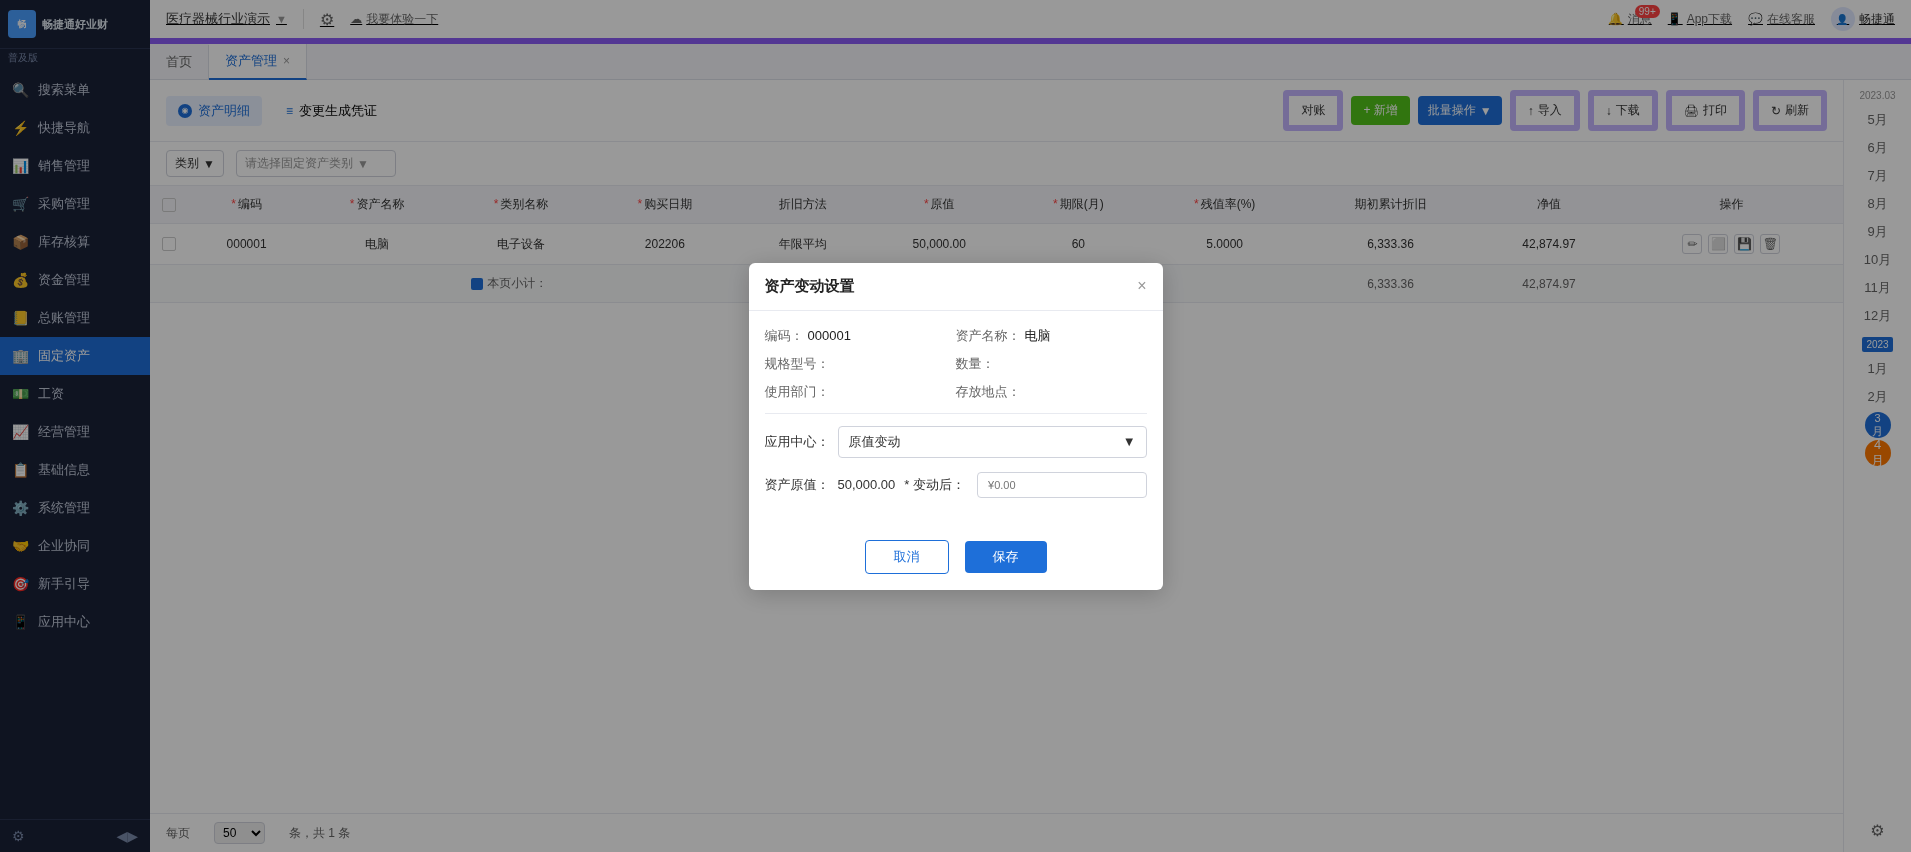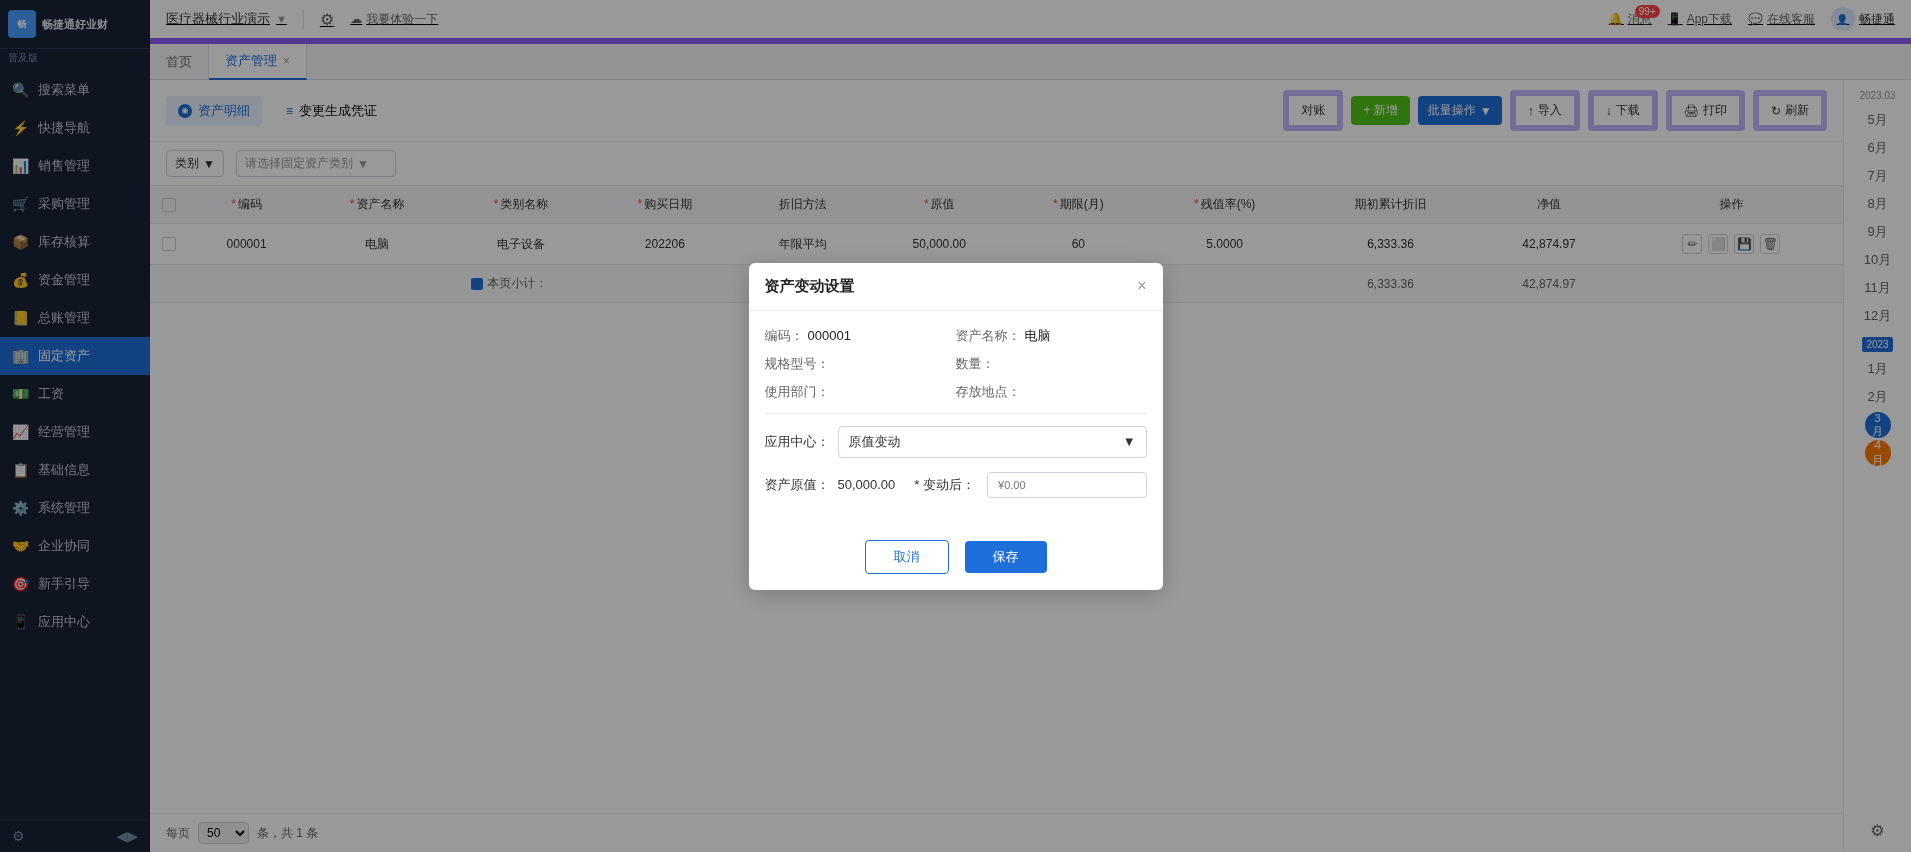--- a/index.html
+++ b/index.html
@@ -69,21 +69,21 @@
     .table-checkbox { width: 14px; height: 14px; border: 1px solid #ccc; border-radius: 2px; cursor: pointer; }
     .subtotal-row td { background: #f9fafb; color: #666; }
     .subtotal-label { display: flex; align-items: center; gap: 4px; justify-content: center; }
     .subtotal-icon { width: 12px; height: 12px; background: #1e6fd9; border-radius: 2px; display: inline-block; }
 
     
     .action-icons { display: flex; align-items: center; gap: 6px; justify-content: center; }
     .action-icon { width: 20px; height: 20px; border: 1px solid #d0d3dc; border-radius: 3px; display: flex; align-items: center; justify-content: center; cursor: pointer; font-size: 12px; color: #666; }
 
     
-    .pagination { display: flex; align-items: center; padding: 8px 16px; border-top: 1px solid #e8eaf0; gap: 8px; font-size: 12px; color: #666; flex-shrink: 0; background: white; }
+    .pagination { display: flex; align-items: center; padding: 8px 16px; border-top: 1px solid #e8eaf0; gap: 24px; font-size: 12px; color: #666; flex-shrink: 0; background: white; }
     .page-select { border: 1px solid #d0d3dc; border-radius: 4px; padding: 2px 4px; font-size: 12px; }
 
     
     .right-sidebar { width: 68px; background: white; border-left: 1px solid #e8eaf0; display: flex; flex-direction: column; align-items: center; padding: 8px 0; gap: 4px; overflow: hidden; flex-shrink: 0; }
     .timeline-year { font-size: 10px; color: #999; writing-mode: horizontal-tb; padding: 2px; }
     .timeline-month { font-size: 13px; color: #666; padding: 4px 6px; cursor: pointer; border-radius: 4px; text-align: center; }
     .timeline-month.active { background: #1e6fd9; color: white; border-radius: 50%; width: 26px; height: 26px; display: flex; align-items: center; justify-content: center; font-size: 11px; }
     .timeline-month.highlight { background: #ff7800; color: white; border-radius: 50%; width: 26px; height: 26px; display: flex; align-items: center; justify-content: center; }
     .timeline-scroll { display: flex; flex-direction: column; align-items: center; gap: 2px; width: 100%; }
 
@@ -418,21 +418,21 @@
       <div class="modal-field">
         <span class="modal-field-label">应用中心：</span>
         <div class="modal-field-select">
           <span>原值变动</span>
           <span>▼</span>
         </div>
       </div>
       <div class="modal-field">
         <span class="modal-field-label">资产原值：</span>
         <span class="modal-field-value">50,000.00</span>
-        <span style="margin-left:11px; color:#333; font-size:13px;">* 变动后：</span>
+        <span style="margin-left:1px; color:#333; font-size:13px;">* 变动后：</span>
         <input class="modal-field-input" type="text" style="width: 100px; margin-left: 4px;" placeholder="¥0.00">
       </div>
     </div>
     <div class="modal-footer">
       <button class="modal-btn-cancel">取消</button>
       <button class="modal-btn-save">保存</button>
     </div>
   </div>
 </div>
 

